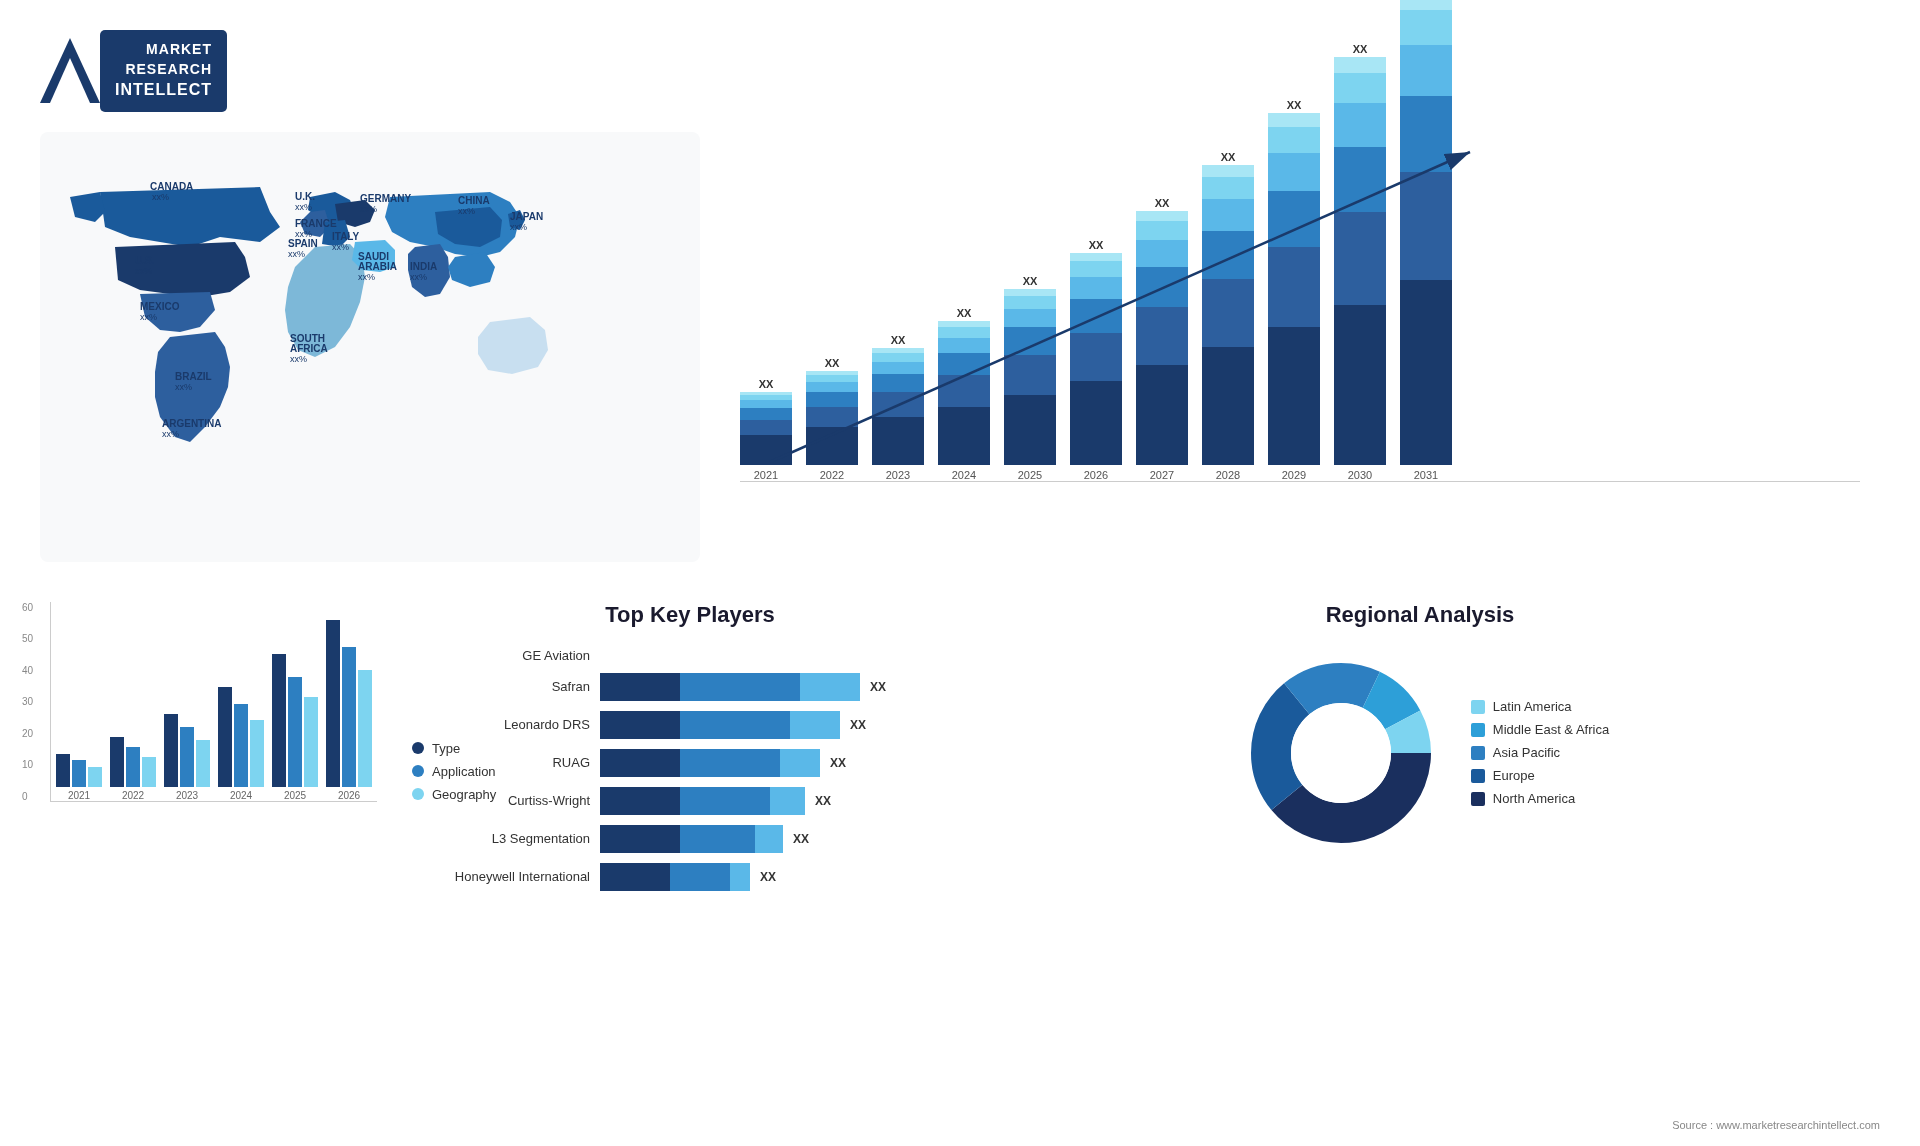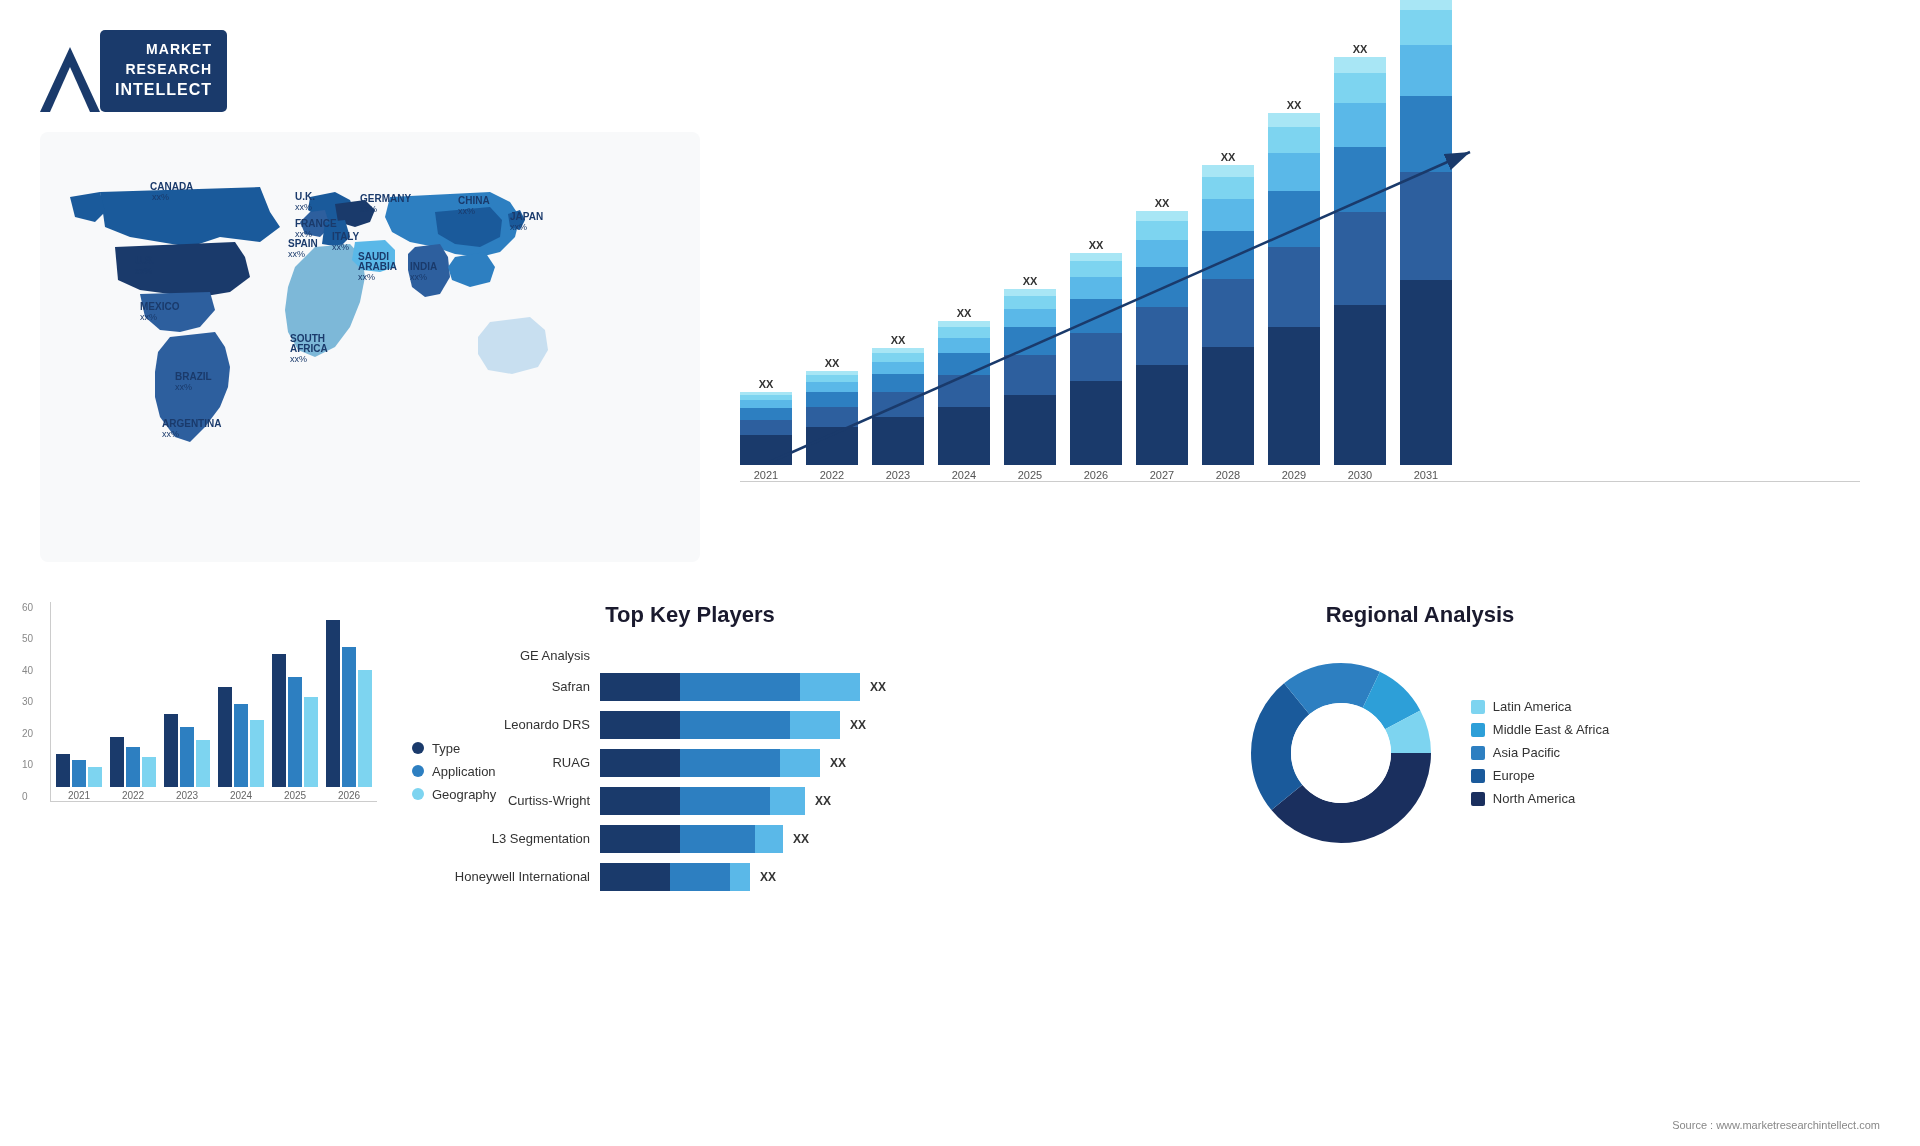--- a/index.html
+++ b/index.html
@@ -42,21 +42,21 @@
       color: white;
       padding: 10px 15px;
       border-radius: 5px;
       font-size: 13px;
       font-weight: 700;
       text-align: right;
       line-height: 1.4;
     }
     .logo-inner {
       display: flex;
-      align-items: flex-end;
+      align-items: center;
     }
 
     
     .world-map-container {
       width: 660px;
       height: 430px;
       position: relative;
     }
     .bar-group {
       display: flex;
@@ -570,21 +570,21 @@
             <span>Geography</span>
           </div>
         </div>
       </div>
     </div>
 
     <div style="width:500px;" class="players-section">
       <h3 class="players-title">Top Key Players</h3>
 
       <div class="player-row">
-        <div class="player-name">GE Analysis</div>
+        <div class="player-name">GE Aviation</div>
         <div class="player-bar-container">
         </div>
       </div>
 
       <div class="player-row">
         <div class="player-name">Safran</div>
         <div class="player-bar-container">
           <div class="player-bar">
             <div class="player-bar-seg1" style="width:80px;"></div>
             <div class="player-bar-seg2" style="width:120px;"></div>

